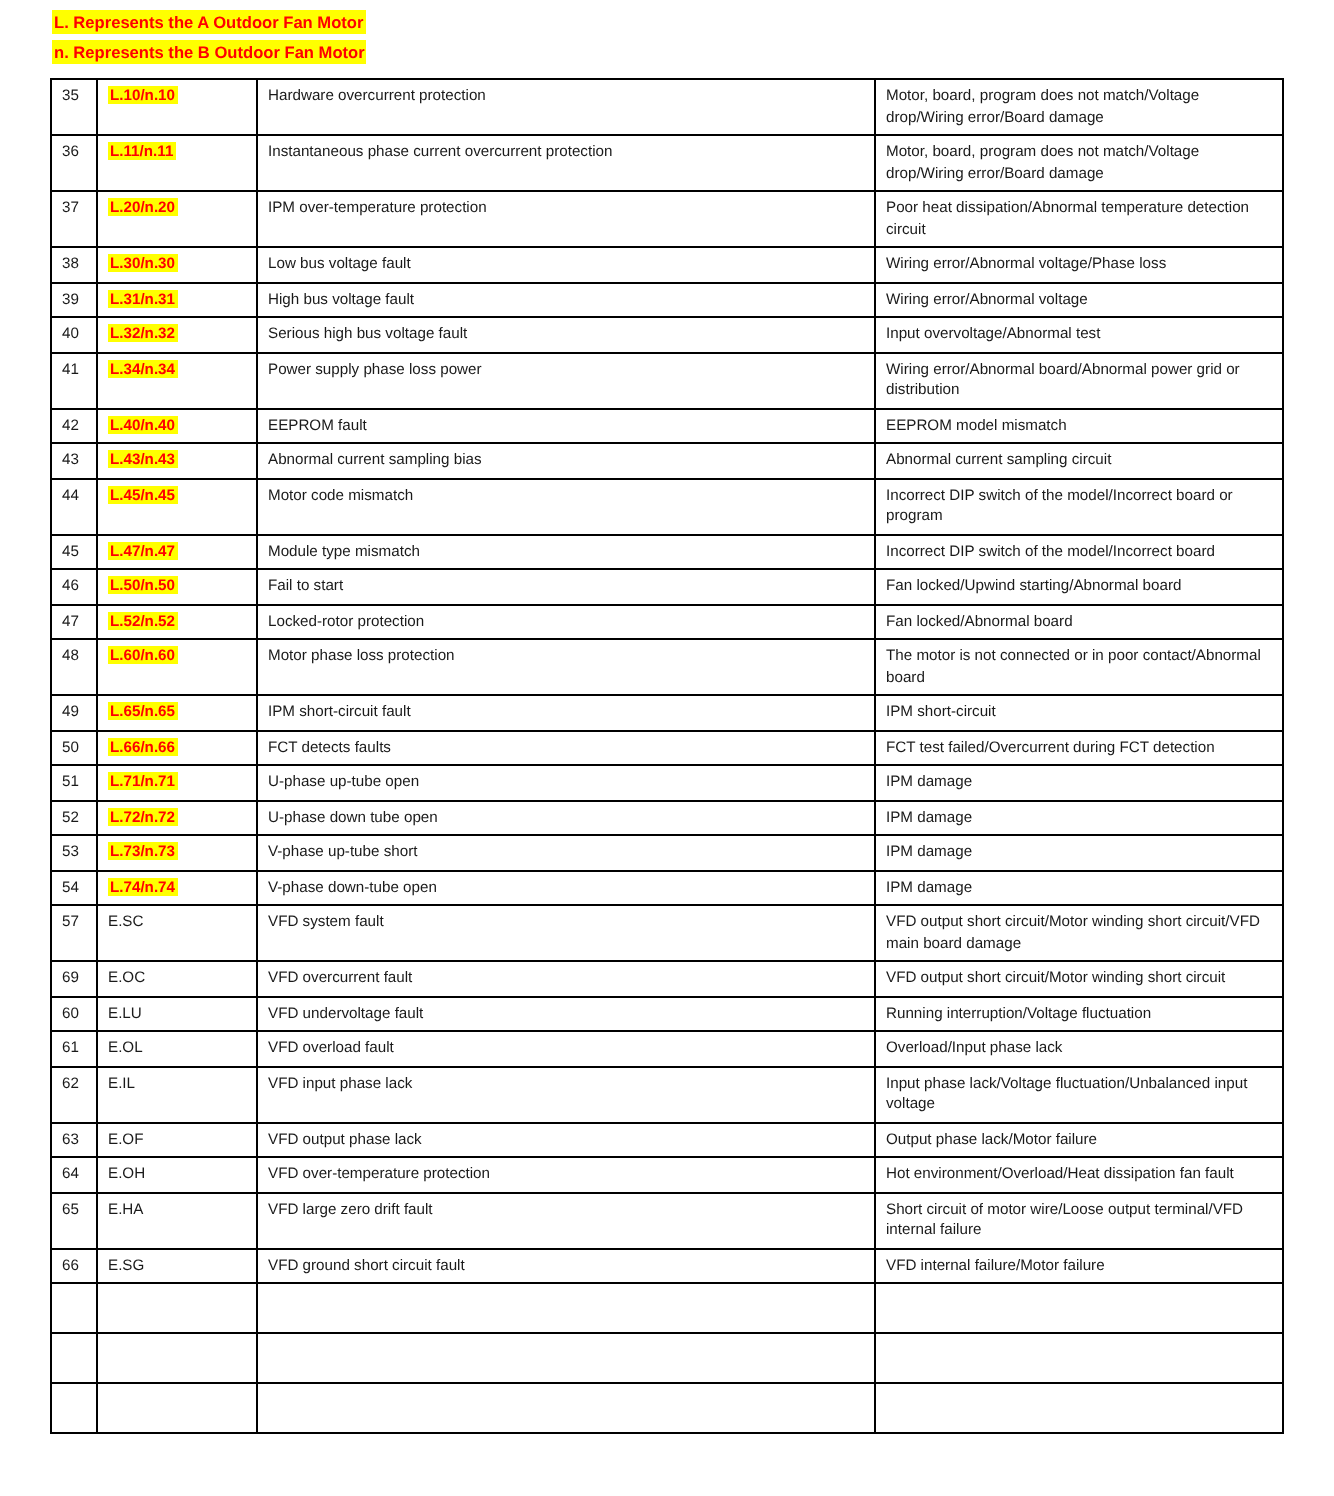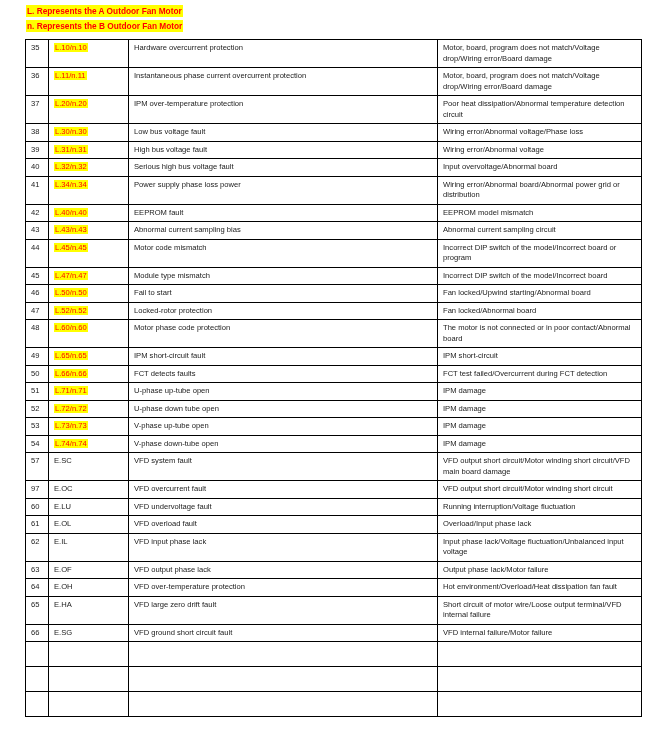--- a/index.html
+++ b/index.html
@@ -65,21 +65,21 @@
   col.c-cause { width: 204px; }
 
   td.no   { text-align: left; padding-left: 7px; }
   td.code { }
   td.desc { }
   td.cause{ }
 
   .code-hl {
     background: #ffff00;
     color: #ff0000;
-    font-weight: normal;
+    font-weight: bold;
     padding: 0 1px;
   }
   .code-plain {
     color: #1a1a1a;
   }
   tr.empty td { height: 18px; }
 </style>
 </head>
 <body>
 
@@ -130,21 +130,21 @@
           <tr>
             <td class="no"><span class="code-plain">39</span></td>
             <td class="code"><span class="code-hl">L.31/n.31</span></td>
             <td class="desc"><span class="code-plain">High bus voltage fault</span></td>
             <td class="cause"><span class="code-plain">Wiring error/Abnormal voltage</span></td>
           </tr>
           <tr>
             <td class="no"><span class="code-plain">40</span></td>
             <td class="code"><span class="code-hl">L.32/n.32</span></td>
             <td class="desc"><span class="code-plain">Serious high bus voltage fault</span></td>
-            <td class="cause"><span class="code-plain">Input overvoltage/Abnormal board</span></td>
+            <td class="cause"><span class="code-plain">Input overvoltage/Abnormal test</span></td>
           </tr>
           <tr>
             <td class="no"><span class="code-plain">41</span></td>
             <td class="code"><span class="code-hl">L.34/n.34</span></td>
             <td class="desc"><span class="code-plain">Power supply phase loss power</span></td>
             <td class="cause"><span class="code-plain">Wiring error/Abnormal board/Abnormal power grid or distribution</span></td>
           </tr>
           <tr>
             <td class="no"><span class="code-plain">42</span></td>
             <td class="code"><span class="code-hl">L.40/n.40</span></td>
@@ -177,21 +177,21 @@
           </tr>
           <tr>
             <td class="no"><span class="code-plain">47</span></td>
             <td class="code"><span class="code-hl">L.52/n.52</span></td>
             <td class="desc"><span class="code-plain">Locked-rotor protection</span></td>
             <td class="cause"><span class="code-plain">Fan locked/Abnormal board</span></td>
           </tr>
           <tr>
             <td class="no"><span class="code-plain">48</span></td>
             <td class="code"><span class="code-hl">L.60/n.60</span></td>
-            <td class="desc"><span class="code-plain">Motor phase code protection</span></td>
+            <td class="desc"><span class="code-plain">Motor phase loss protection</span></td>
             <td class="cause"><span class="code-plain">The motor is not connected or in poor contact/Abnormal board</span></td>
           </tr>
           <tr>
             <td class="no"><span class="code-plain">49</span></td>
             <td class="code"><span class="code-hl">L.65/n.65</span></td>
             <td class="desc"><span class="code-plain">IPM short-circuit fault</span></td>
             <td class="cause"><span class="code-plain">IPM short-circuit</span></td>
           </tr>
           <tr>
             <td class="no"><span class="code-plain">50</span></td>
@@ -207,37 +207,37 @@
           </tr>
           <tr>
             <td class="no"><span class="code-plain">52</span></td>
             <td class="code"><span class="code-hl">L.72/n.72</span></td>
             <td class="desc"><span class="code-plain">U-phase down tube open</span></td>
             <td class="cause"><span class="code-plain">IPM damage</span></td>
           </tr>
           <tr>
             <td class="no"><span class="code-plain">53</span></td>
             <td class="code"><span class="code-hl">L.73/n.73</span></td>
-            <td class="desc"><span class="code-plain">V-phase up-tube open</span></td>
+            <td class="desc"><span class="code-plain">V-phase up-tube short</span></td>
             <td class="cause"><span class="code-plain">IPM damage</span></td>
           </tr>
           <tr>
             <td class="no"><span class="code-plain">54</span></td>
             <td class="code"><span class="code-hl">L.74/n.74</span></td>
             <td class="desc"><span class="code-plain">V-phase down-tube open</span></td>
             <td class="cause"><span class="code-plain">IPM damage</span></td>
           </tr>
           <tr>
             <td class="no"><span class="code-plain">57</span></td>
             <td class="code"><span class="code-plain">E.SC</span></td>
             <td class="desc"><span class="code-plain">VFD system fault</span></td>
             <td class="cause"><span class="code-plain">VFD output short circuit/Motor winding short circuit/VFD  main board damage</span></td>
           </tr>
           <tr>
-            <td class="no"><span class="code-plain">97</span></td>
+            <td class="no"><span class="code-plain">69</span></td>
             <td class="code"><span class="code-plain">E.OC</span></td>
             <td class="desc"><span class="code-plain">VFD overcurrent fault</span></td>
             <td class="cause"><span class="code-plain">VFD output short circuit/Motor winding short circuit</span></td>
           </tr>
           <tr>
             <td class="no"><span class="code-plain">60</span></td>
             <td class="code"><span class="code-plain">E.LU</span></td>
             <td class="desc"><span class="code-plain">VFD undervoltage fault</span></td>
             <td class="cause"><span class="code-plain">Running interruption/Voltage fluctuation</span></td>
           </tr>

